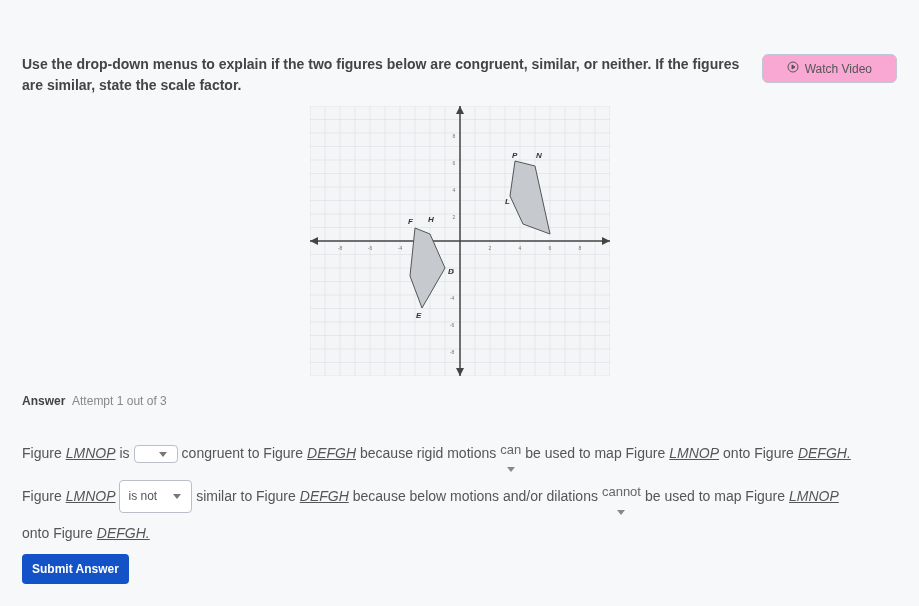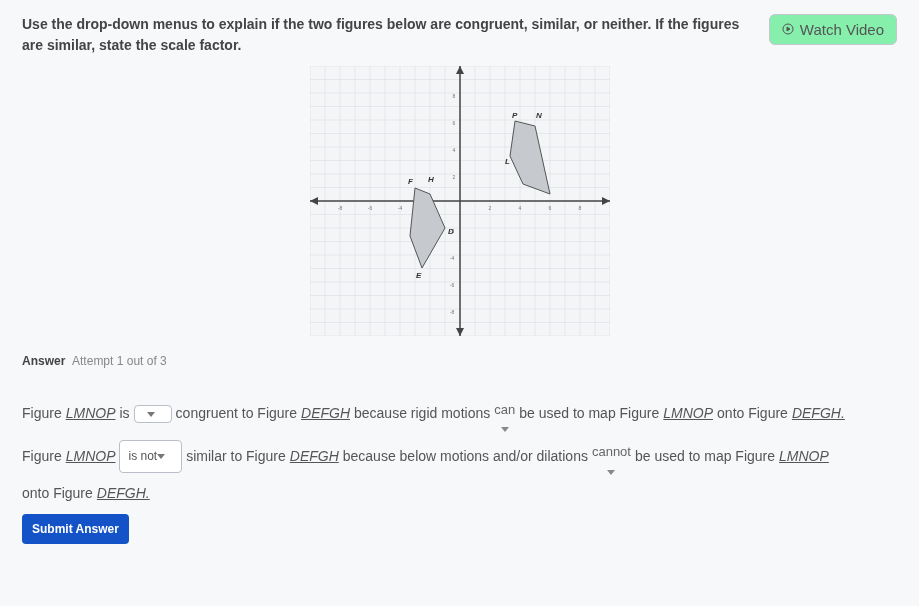--- a/index.html
+++ b/index.html
@@ -9,34 +9,35 @@
     color: #333;
     width: 919px;
     height: 606px;
     padding: 14px 22px;
     position: relative;
   }
   .top-row {
     display: flex;
     align-items: flex-start;
     gap: 14px;
+    margin-top: 40px;
   }
   .prompt {
     font-size: 14px;
     color: #444;
     font-weight: 600;
     flex: 1;
     line-height: 1.5;
   }
   .watch-btn {
-    background: #86efac;
+    background: #f9a8d4;
     border: 1px solid #c3c7d1;
     border-radius: 6px;
-    padding: 6px 12px;
-    font-size: 15px;
+    padding: 6px 24px;
+    font-size: 12px;
     color: #555;
     display: inline-flex;
     align-items: center;
     gap: 6px;
     cursor: pointer;
     white-space: nowrap;
   }
   .watch-btn svg { width: 12px; height: 12px; }
   .graph-wrap {
     display: flex;
@@ -63,25 +64,25 @@
     display: flex;
     flex-wrap: wrap;
     align-items: center;
     gap: 4px;
     margin-bottom: 6px;
   }
   .ans-line em { font-style: italic; text-decoration: underline; }
   .dd {
     display: inline-flex;
     align-items: center;
-    gap: 0;
+    gap: 16px;
     border: 1px solid #b9bec9;
     background: #fff;
     border-radius: 4px;
-    padding: 3px 16px 3px 8px;
+    padding: 3px 10px 3px 8px;
     font-size: 12px;
     color: #555;
     cursor: pointer;
     min-width: 22px;
     min-height: 18px;
     justify-content: space-between;
   }
   .dd.empty { min-width: 38px; }
   .dd .caret {
     width: 0; height: 0;

